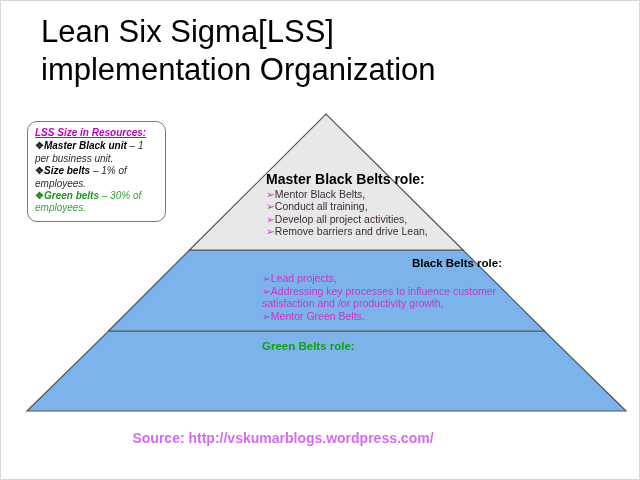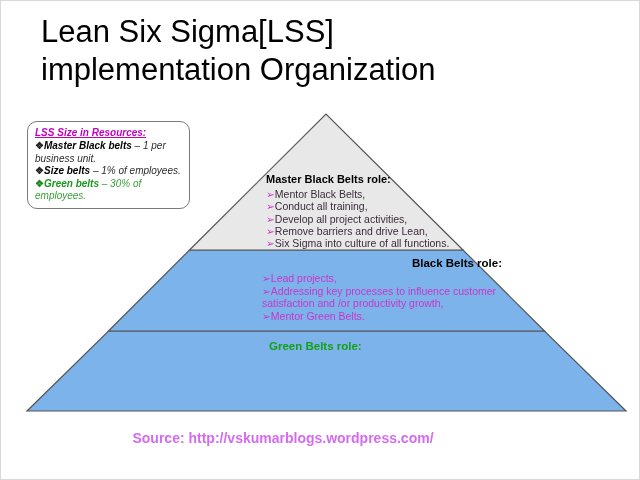--- a/index.html
+++ b/index.html
@@ -49,21 +49,21 @@
     width: 640px;
     height: 480px;
     pointer-events: none;
   }
 
   
   #legend {
     position: absolute;
     left: 26px;
     top: 120px;
-    width: 163px;
+    width: 139px;
     box-sizing: border-box;
     border: 1px solid #7a7a7a;
     border-radius: 10px;
     background: #ffffff;
     padding: 5px 6px 6px 7px;
     font-size: 10px;
     line-height: 12.4px;
     font-style: italic;
   }
   #legend .lg-title {
@@ -99,36 +99,36 @@
   }
   .tier .arrow { color: #cc33cc; }
 
   #tier-mbb {
     left: 265px;
     top: 172px;
     width: 215px;
     font-size: 10.5px;
     line-height: 12.2px;
   }
-  #tier-mbb .tier-title { font-size: 11px; margin-bottom: 3px; }
+  #tier-mbb .tier-title { font-size: 14px; margin-bottom: 3px; }
   #tier-mbb .tier-item { color: #3b2b3b; }
   #tier-mbb .tier-item .arrow { color: #cc33cc; }
 
   #tier-bb {
     left: 261px;
     top: 256px;
     width: 240px;
     font-size: 10.5px;
     line-height: 12.4px;
   }
   #tier-bb .tier-title { font-size: 11.5px; margin-bottom: 3px; text-align: right; }
   #tier-bb .tier-item { color: #c936c9; }
 
   #tier-gb {
-    left: 268px;
+    left: 261px;
     top: 339px;
     width: 235px;
     font-size: 10.5px;
     line-height: 12.4px;
   }
   #tier-gb .tier-title { font-size: 11.5px; color: #14a114; margin-bottom: 3px; }
   #tier-gb .tier-item { color: #c936c9; }
 
   
   #source {
@@ -159,39 +159,38 @@
 
     <polygon id="poly-middle" points="107.5,330 543.5,330 462,249 188.5,249" fill="#7cb3ea" stroke="#555555" stroke-width="1.2"></polygon>
 
     <polygon id="poly-top" points="188.5,249 462,249 325,113" fill="#e8e8e8" stroke="#555555" stroke-width="1.2"></polygon>
   </svg>
 
   <div id="legend">
     <span class="lg-title">LSS Size in Resources:</span>
 
     <span class="lg-row">
-      <span class="bullet">❖</span><span class="nm">Master Black belts</span><span> – 1 per business unit.</span>
+      <span class="bullet">❖</span><span class="nm">Master Black unit</span><span> – 1 per business unit.</span>
     </span>
 
     <span class="lg-row">
       <span class="bullet">❖</span><span class="nm">Size belts</span><span> – 1% of employees.</span>
     </span>
 
     <span class="lg-row green">
       <span class="bullet">❖</span><span class="nm">Green belts</span><span> – 30% of employees.</span>
     </span>
   </div>
 
   <div class="tier" id="tier-mbb">
     <span class="tier-title">Master Black Belts role:</span>
     <span class="tier-item"><span class="arrow">➢</span><span>Mentor Black Belts,</span></span>
     <span class="tier-item"><span class="arrow">➢</span><span>Conduct all training,</span></span>
     <span class="tier-item"><span class="arrow">➢</span><span>Develop all project activities,</span></span>
     <span class="tier-item"><span class="arrow">➢</span><span>Remove barriers and drive Lean,</span></span>
-    <span class="tier-item"><span class="arrow">➢</span><span>Six Sigma into culture of all functions.</span></span>
   </div>
 
   <div class="tier" id="tier-bb">
     <span class="tier-title">Black Belts role:</span>
     <span class="tier-item"><span class="arrow">➢</span><span>Lead projects,</span></span>
     <span class="tier-item"><span class="arrow">➢</span><span>Addressing key processes to influence customer satisfaction and /or productivity growth,</span></span>
     <span class="tier-item"><span class="arrow">➢</span><span>Mentor Green Belts.</span></span>
   </div>
 
   <div class="tier" id="tier-gb">

